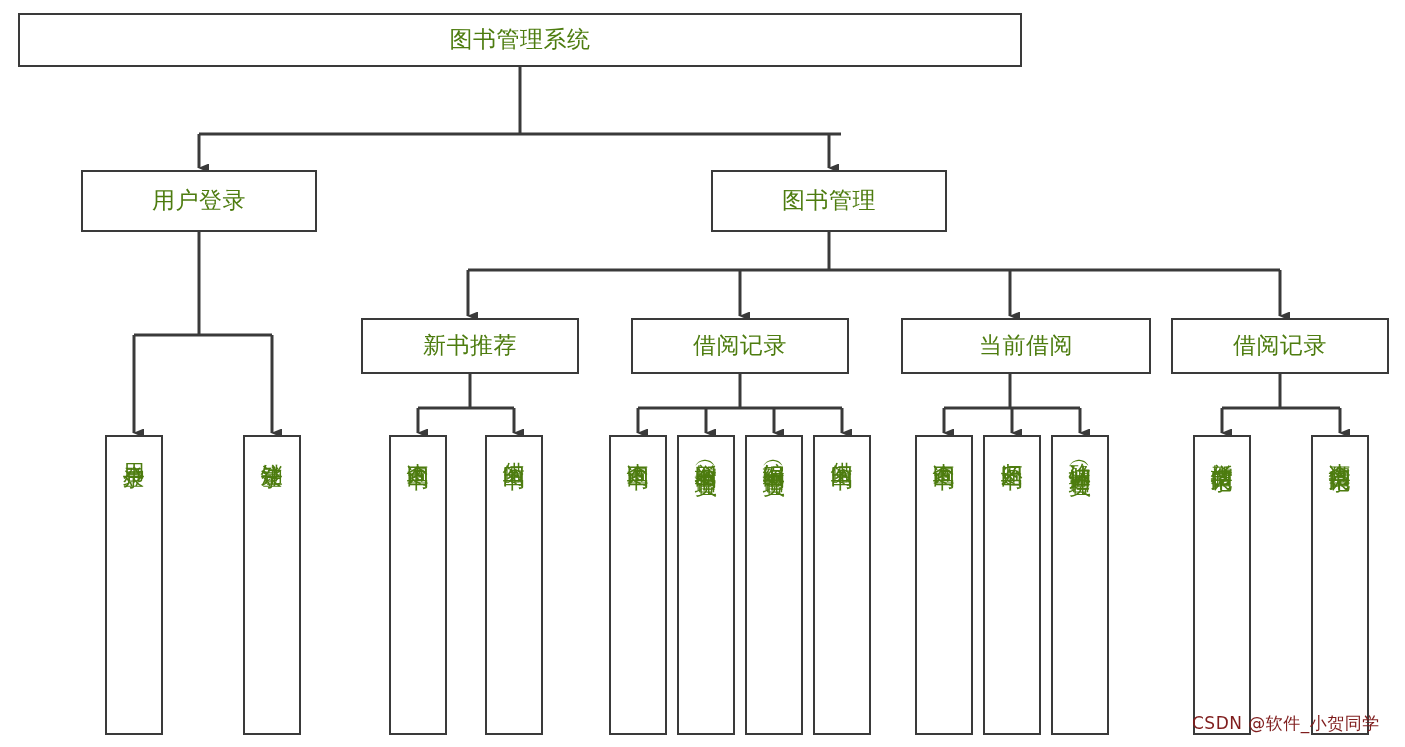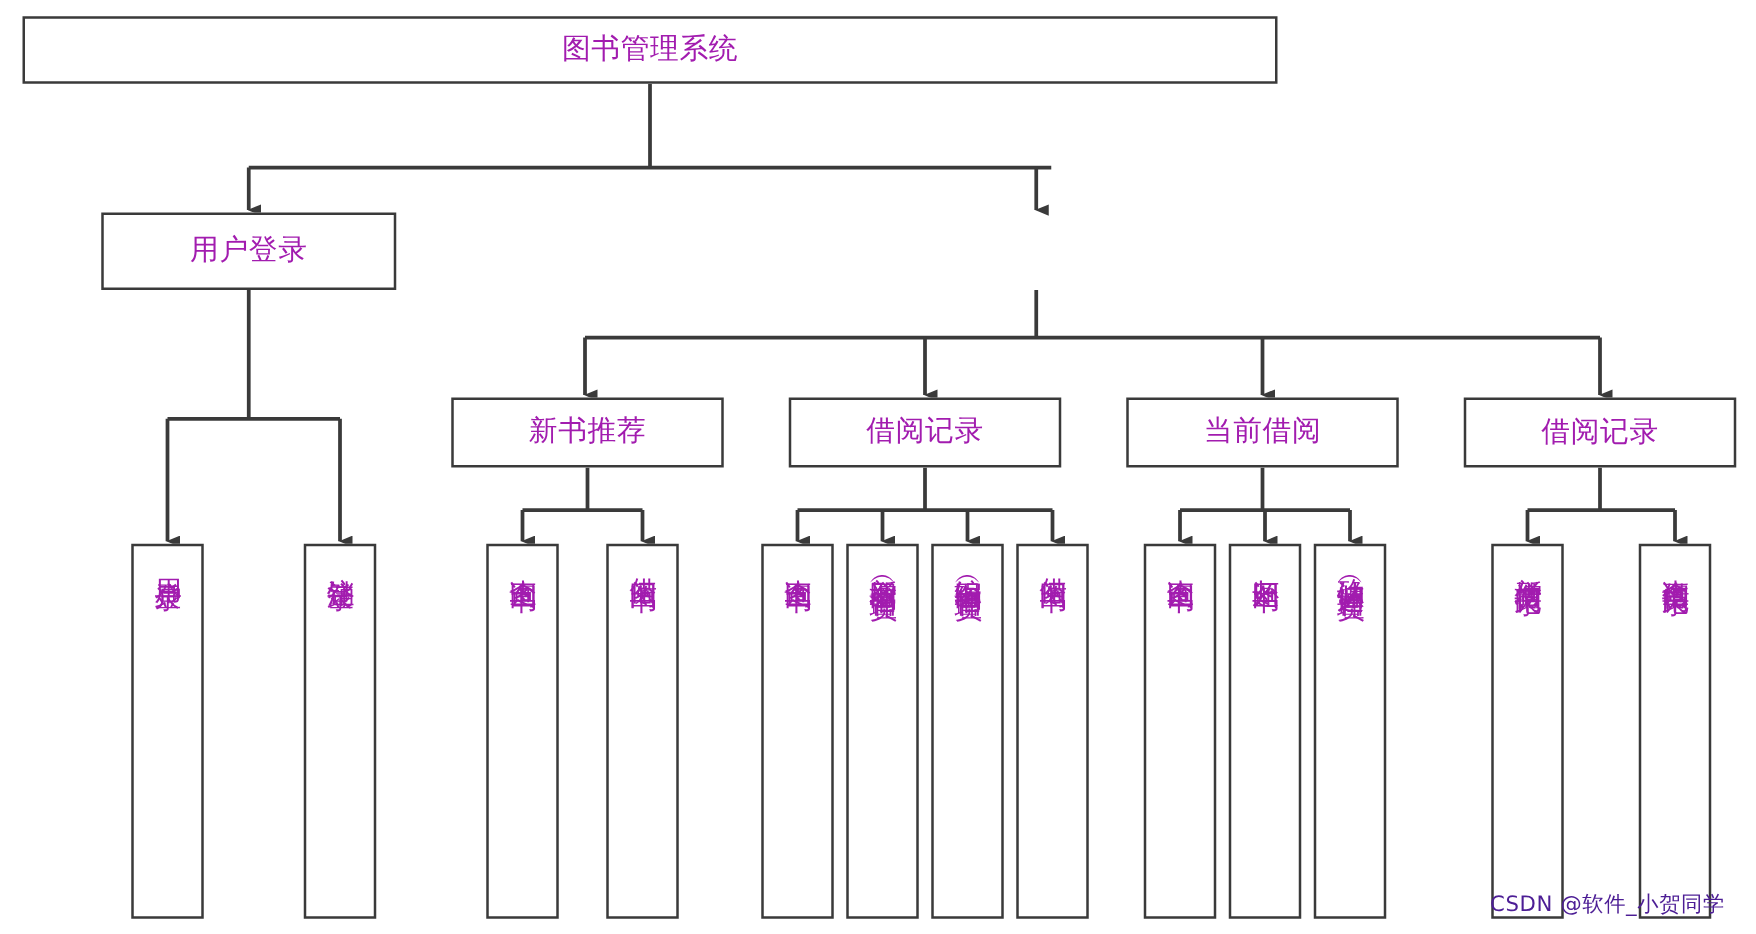--- a/index.html
+++ b/index.html
@@ -27,21 +27,21 @@
     pointer-events: none;
   }
   .node {
     position: absolute;
     box-sizing: border-box;
     background: #ffffff;
     border: 2px solid #3a3a3a;
     display: flex;
     align-items: center;
     justify-content: center;
-    color: #a21caf;
+    color: #4d7c0f;
     z-index: 2;
   }
   .node-label {
     display: block;
     text-align: center;
     line-height: 1.12;
     letter-spacing: 0.5px;
     white-space: nowrap;
   }
   
@@ -59,21 +59,21 @@
     text-orientation: upright;
     font-size: 22px;
     line-height: 1.06;
     letter-spacing: 2px;
   }
   #watermark {
     position: absolute;
     left: 1192px;
     top: 712px;
     font-size: 17px;
-    color: #4c1d95;
+    color: #7f1d1d;
     letter-spacing: 0.5px;
     white-space: nowrap;
     z-index: 5;
     font-family: "DejaVu Sans", "Liberation Sans", sans-serif;
   }
 </style>
 </head>
 <body>
 
 <div id="diagram-root">
@@ -128,28 +128,31 @@
     </g>
   </svg>
 
   <div class="node h" style="left:18px; top:13px; width:1004px; height:54px;">
     <span class="node-label">图书管理系统</span>
   </div>
 
   <div class="node h" style="left:81px; top:170px; width:236px; height:62px;">
     <span class="node-label">用户登录</span>
   </div>
+  <div class="node h" style="left:711px; top:170px; width:236px; height:62px;">
+    <span class="node-label">图书管理</span>
+  </div>
 
   <div class="node h" style="left:361px; top:318px; width:218px; height:56px;">
     <span class="node-label">新书推荐</span>
   </div>
   <div class="node h" style="left:631px; top:318px; width:218px; height:56px;">
     <span class="node-label">借阅记录</span>
   </div>
-  <div class="node h" style="left:901px; top:318px; width:218px; height:56px;">
+  <div class="node h" style="left:901px; top:318px; width:250px; height:56px;">
     <span class="node-label">当前借阅</span>
   </div>
   <div class="node h" style="left:1171px; top:318px; width:218px; height:56px;font-family:Liberation Serif, serif;">
     <span class="node-label">借阅记录</span>
   </div>
 
   <div class="node v" style="left:105px; top:435px; width:58px; height:300px;">
     <span class="node-label">用户登录</span>
   </div>
   <div class="node v" style="left:243px; top:435px; width:58px; height:300px;">

